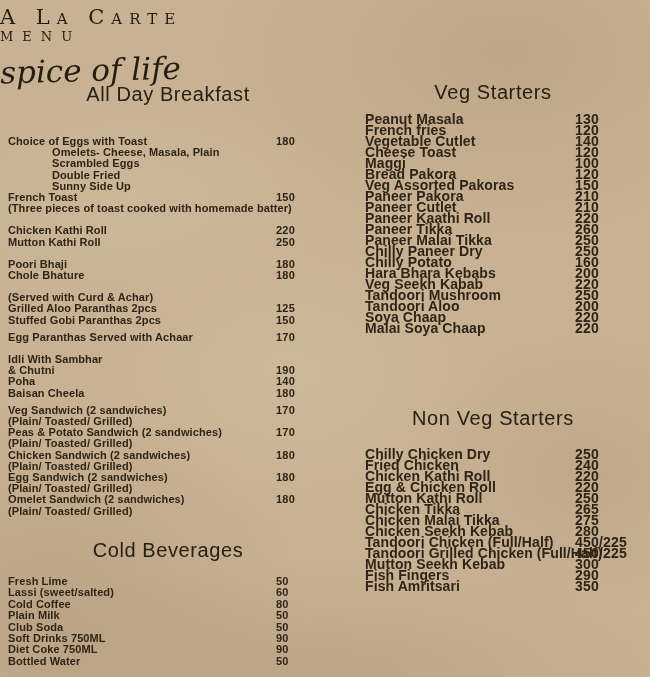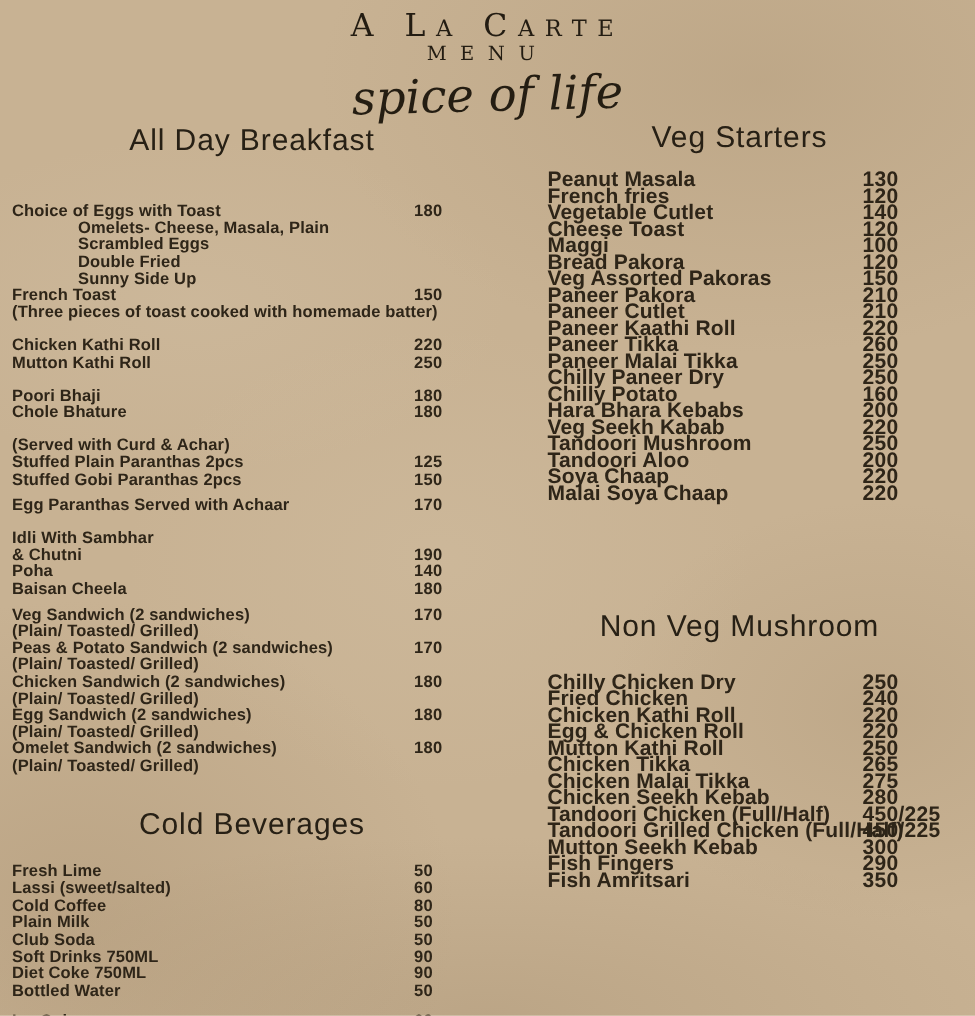--- a/index.html
+++ b/index.html
@@ -17,21 +17,21 @@
       radial-gradient(420px 260px at 78% 8%, rgba(177,154,122,0.45), transparent 70%),
       radial-gradient(360px 300px at 8% 90%, rgba(168,144,112,0.40), transparent 70%),
       radial-gradient(300px 220px at 45% 55%, rgba(214,196,168,0.30), transparent 70%),
       radial-gradient(260px 200px at 90% 70%, rgba(170,147,115,0.30), transparent 70%),
       radial-gradient(500px 160px at 50% 100%, rgba(150,127,96,0.25), transparent 75%),
       radial-gradient(300px 160px at 20% 30%, rgba(213,196,170,0.28), transparent 70%);
     font-family:"Liberation Sans", sans-serif;
     color:var(--ink);
   }
   
-  .header{position:absolute;top:6px;left:0;width:100%;text-align:center;}
+  .header{position:absolute;top:6px;left:0;width:100%;text-align:left;}
   .title{
     font-family:"DejaVu Serif", serif;
     font-variant:small-caps;
     font-size:21px;line-height:22px;
     letter-spacing:7px;
     color:#231c12;
   }
   .subtitle{
     font-family:"DejaVu Serif", serif;
     font-size:13px;line-height:16px;
@@ -103,21 +103,21 @@
         <div class="row"><span class="iname">French Toast</span><span class="iprice">150</span></div>
         <div class="row"><span class="iname">(Three pieces of toast cooked with homemade batter)</span></div>
         <div class="spacer" style="height: 11px;"></div>
         <div class="row"><span class="iname">Chicken Kathi Roll</span><span class="iprice">220</span></div>
         <div class="row"><span class="iname">Mutton Kathi Roll</span><span class="iprice">250</span></div>
         <div class="spacer" style="height: 11px;"></div>
         <div class="row"><span class="iname">Poori Bhaji</span><span class="iprice">180</span></div>
         <div class="row"><span class="iname">Chole Bhature</span><span class="iprice">180</span></div>
         <div class="spacer" style="height: 11px;"></div>
         <div class="row"><span class="iname">(Served with Curd &amp; Achar)</span></div>
-        <div class="row"><span class="iname">Stuffed Plain Paranthas  2pcs</span><span class="iprice">125</span></div>
+        <div class="row"><span class="iname">Grilled Aloo Paranthas  2pcs</span><span class="iprice">125</span></div>
         <div class="row"><span class="iname">Stuffed Gobi Paranthas  2pcs</span><span class="iprice">150</span></div>
         <div class="spacer" style="height: 6px;"></div>
         <div class="row"><span class="iname">Egg Paranthas Served with Achaar</span><span class="iprice">170</span></div>
         <div class="spacer" style="height: 11px;"></div>
         <div class="row"><span class="iname">Idli With Sambhar</span></div>
         <div class="row"><span class="iname">&amp; Chutni</span><span class="iprice">190</span></div>
         <div class="row"><span class="iname">Poha</span><span class="iprice">140</span></div>
         <div class="row"><span class="iname">Baisan Cheela</span><span class="iprice">180</span></div>
         <div class="spacer" style="height: 6px;"></div>
         <div class="row"><span class="iname">Veg Sandwich (2 sandwiches)</span><span class="iprice">170</span></div>
@@ -169,21 +169,21 @@
         <div class="row"><span class="iname">Hara Bhara Kebabs</span><span class="iprice">200</span></div>
         <div class="row"><span class="iname">Veg Seekh Kabab</span><span class="iprice">220</span></div>
         <div class="row"><span class="iname">Tandoori Mushroom</span><span class="iprice">250</span></div>
         <div class="row"><span class="iname">Tandoori Aloo</span><span class="iprice">200</span></div>
         <div class="row"><span class="iname">Soya Chaap</span><span class="iprice">220</span></div>
         <div class="row"><span class="iname">Malai Soya Chaap</span><span class="iprice">220</span></div>
       </div>
   </div>
 
   <div class="section col-right" id="sec-nonveg">
-    <h2 class="sec-heading">Non Veg Mushroom</h2>
+    <h2 class="sec-heading">Non Veg Starters</h2>
     <div class="rows">
         <div class="row"><span class="iname">Chilly Chicken Dry</span><span class="iprice">250</span></div>
         <div class="row"><span class="iname">Fried Chicken</span><span class="iprice">240</span></div>
         <div class="row"><span class="iname">Chicken Kathi Roll</span><span class="iprice">220</span></div>
         <div class="row"><span class="iname">Egg &amp; Chicken Roll</span><span class="iprice">220</span></div>
         <div class="row"><span class="iname">Mutton Kathi Roll</span><span class="iprice">250</span></div>
         <div class="row"><span class="iname">Chicken Tikka</span><span class="iprice">265</span></div>
         <div class="row"><span class="iname">Chicken Malai Tikka</span><span class="iprice">275</span></div>
         <div class="row"><span class="iname">Chicken Seekh Kebab</span><span class="iprice">280</span></div>
         <div class="row"><span class="iname">Tandoori Chicken (Full/Half)</span><span class="iprice">450/225</span></div>

